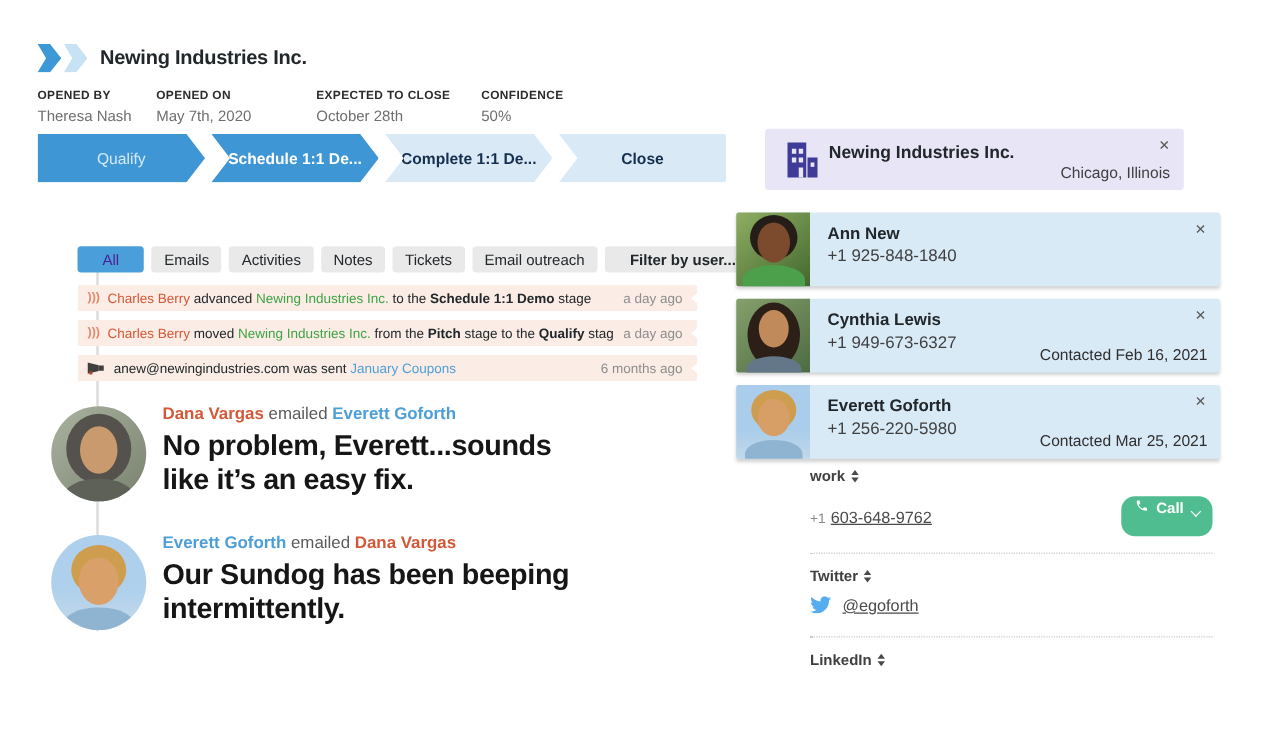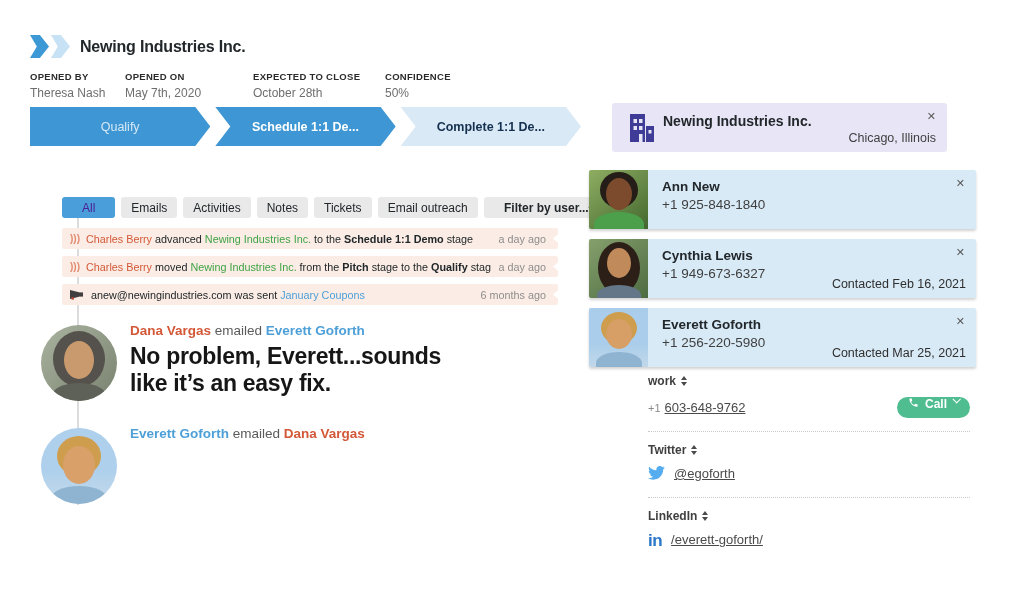--- a/index.html
+++ b/index.html
@@ -103,21 +103,21 @@
   
   .details { position:absolute; left:648px; top:374px; width:322px; z-index:2; }
   .field-label { display:flex; align-items:center; font-size:12px; font-weight:700; color:#3F3F3F; }
   .sort { display:inline-flex; flex-direction:column; gap:2px; margin-left:5px; cursor:pointer; }
   .tri-up { width:0; height:0; border-left:3.5px solid transparent; border-right:3.5px solid transparent; border-bottom:4px solid #4a4a4a; }
   .tri-down { width:0; height:0; border-left:3.5px solid transparent; border-right:3.5px solid transparent; border-top:4px solid #4a4a4a; }
   .field-value-row { display:flex; align-items:center; justify-content:space-between; margin-top:9px; }
   .phone-group { display:flex; align-items:baseline; gap:4px; }
   .phone-prefix { font-size:11px; color:#8a8a8a; }
   .phone-link { font-size:13px; color:#4a4a4a; text-decoration:underline; cursor:pointer; }
-  .call-btn { display:flex; align-items:flex-start; gap:6px; height:21px; padding:0 11px; background:#4FBD90; border:none; border-radius:11px; color:#fff; font-size:12px; font-weight:700; cursor:pointer; font-family:"Liberation Sans", sans-serif; }
+  .call-btn { display:flex; align-items:flex-end; gap:6px; height:21px; padding:16px 11px; background:#4FBD90; border:none; border-radius:11px; color:#fff; font-size:12px; font-weight:700; cursor:pointer; font-family:"Liberation Sans", sans-serif; }
   .call-btn .chev-down { border-width:1.8px; }
   .divider { border-top:1px dotted #C9C9C9; margin:13px 0 11px 0; }
   .social-row { display:flex; align-items:flex-start; gap:9px; margin-top:9px; }
   .handle-link { font-size:13px; color:#4a4a4a; text-decoration:underline; cursor:pointer; }
   .li-glyph { font-size:17px; font-weight:700; color:#2977C9; line-height:1; letter-spacing:-0.5px; }
 </style>
 </head>
 <body>
 
 <div class="canvas">
@@ -146,20 +146,21 @@
     <div class="meta-col">
       <span class="meta-label">CONFIDENCE</span>
       <span class="meta-value">50%</span>
     </div>
   </div>
 
   <div class="pipeline">
     <div class="stage first done">Qualify</div>
     <div class="stage mid current">Schedule 1:1 De...</div>
     <div class="stage mid future">Complete 1:1 De...</div>
+    <div class="stage last future">Close</div>
   </div>
 
   <div class="timeline-line"></div>
 
   <div class="tabs">
     <div class="tab active">All</div>
     <div class="tab">Emails</div>
     <div class="tab">Activities</div>
     <div class="tab">Notes</div>
     <div class="tab">Tickets</div>
@@ -206,20 +207,21 @@
     </div>
   </div>
   <div class="email e2">
     <div class="avatar av-everett">
       <span class="photo-bit hair"></span>
       <span class="photo-bit face"></span>
       <span class="photo-bit body"></span>
     </div>
     <div class="email-content">
       <div class="email-meta"><span class="t-blue">Everett Goforth</span><span> emailed </span><span class="t-orange">Dana Vargas</span></div>
+      <div class="email-body">Our Sundog has been beeping intermittently.</div>
     </div>
   </div>
 
   <div class="company-card">
     <span class="building-icon">
       <svg width="26" height="30" viewBox="0 0 26 30">
         <rect x="1" y="1" width="15" height="28" fill="#3E3C96"></rect>
         <rect x="17" y="13" width="8" height="16" fill="#3E3C96"></rect>
         <rect x="4.5" y="6" width="3.5" height="4" fill="#E8E5F6"></rect>
           <rect x="10" y="6" width="3.5" height="4" fill="#E8E5F6"></rect>
@@ -310,19 +312,15 @@
       <span class="handle-link">@egoforth</span>
     </div>
     <div class="divider"></div>
     <div class="field-label">
       <span>LinkedIn</span>
       <span class="sort">
           <i class="tri-up"></i>
           <i class="tri-down"></i>
         </span>
     </div>
-    <div class="social-row">
-      <span class="li-glyph">in</span>
-      <span class="handle-link">/everett-goforth/</span>
-    </div>
   </div>
 
 </div>
 
 </body></html>

